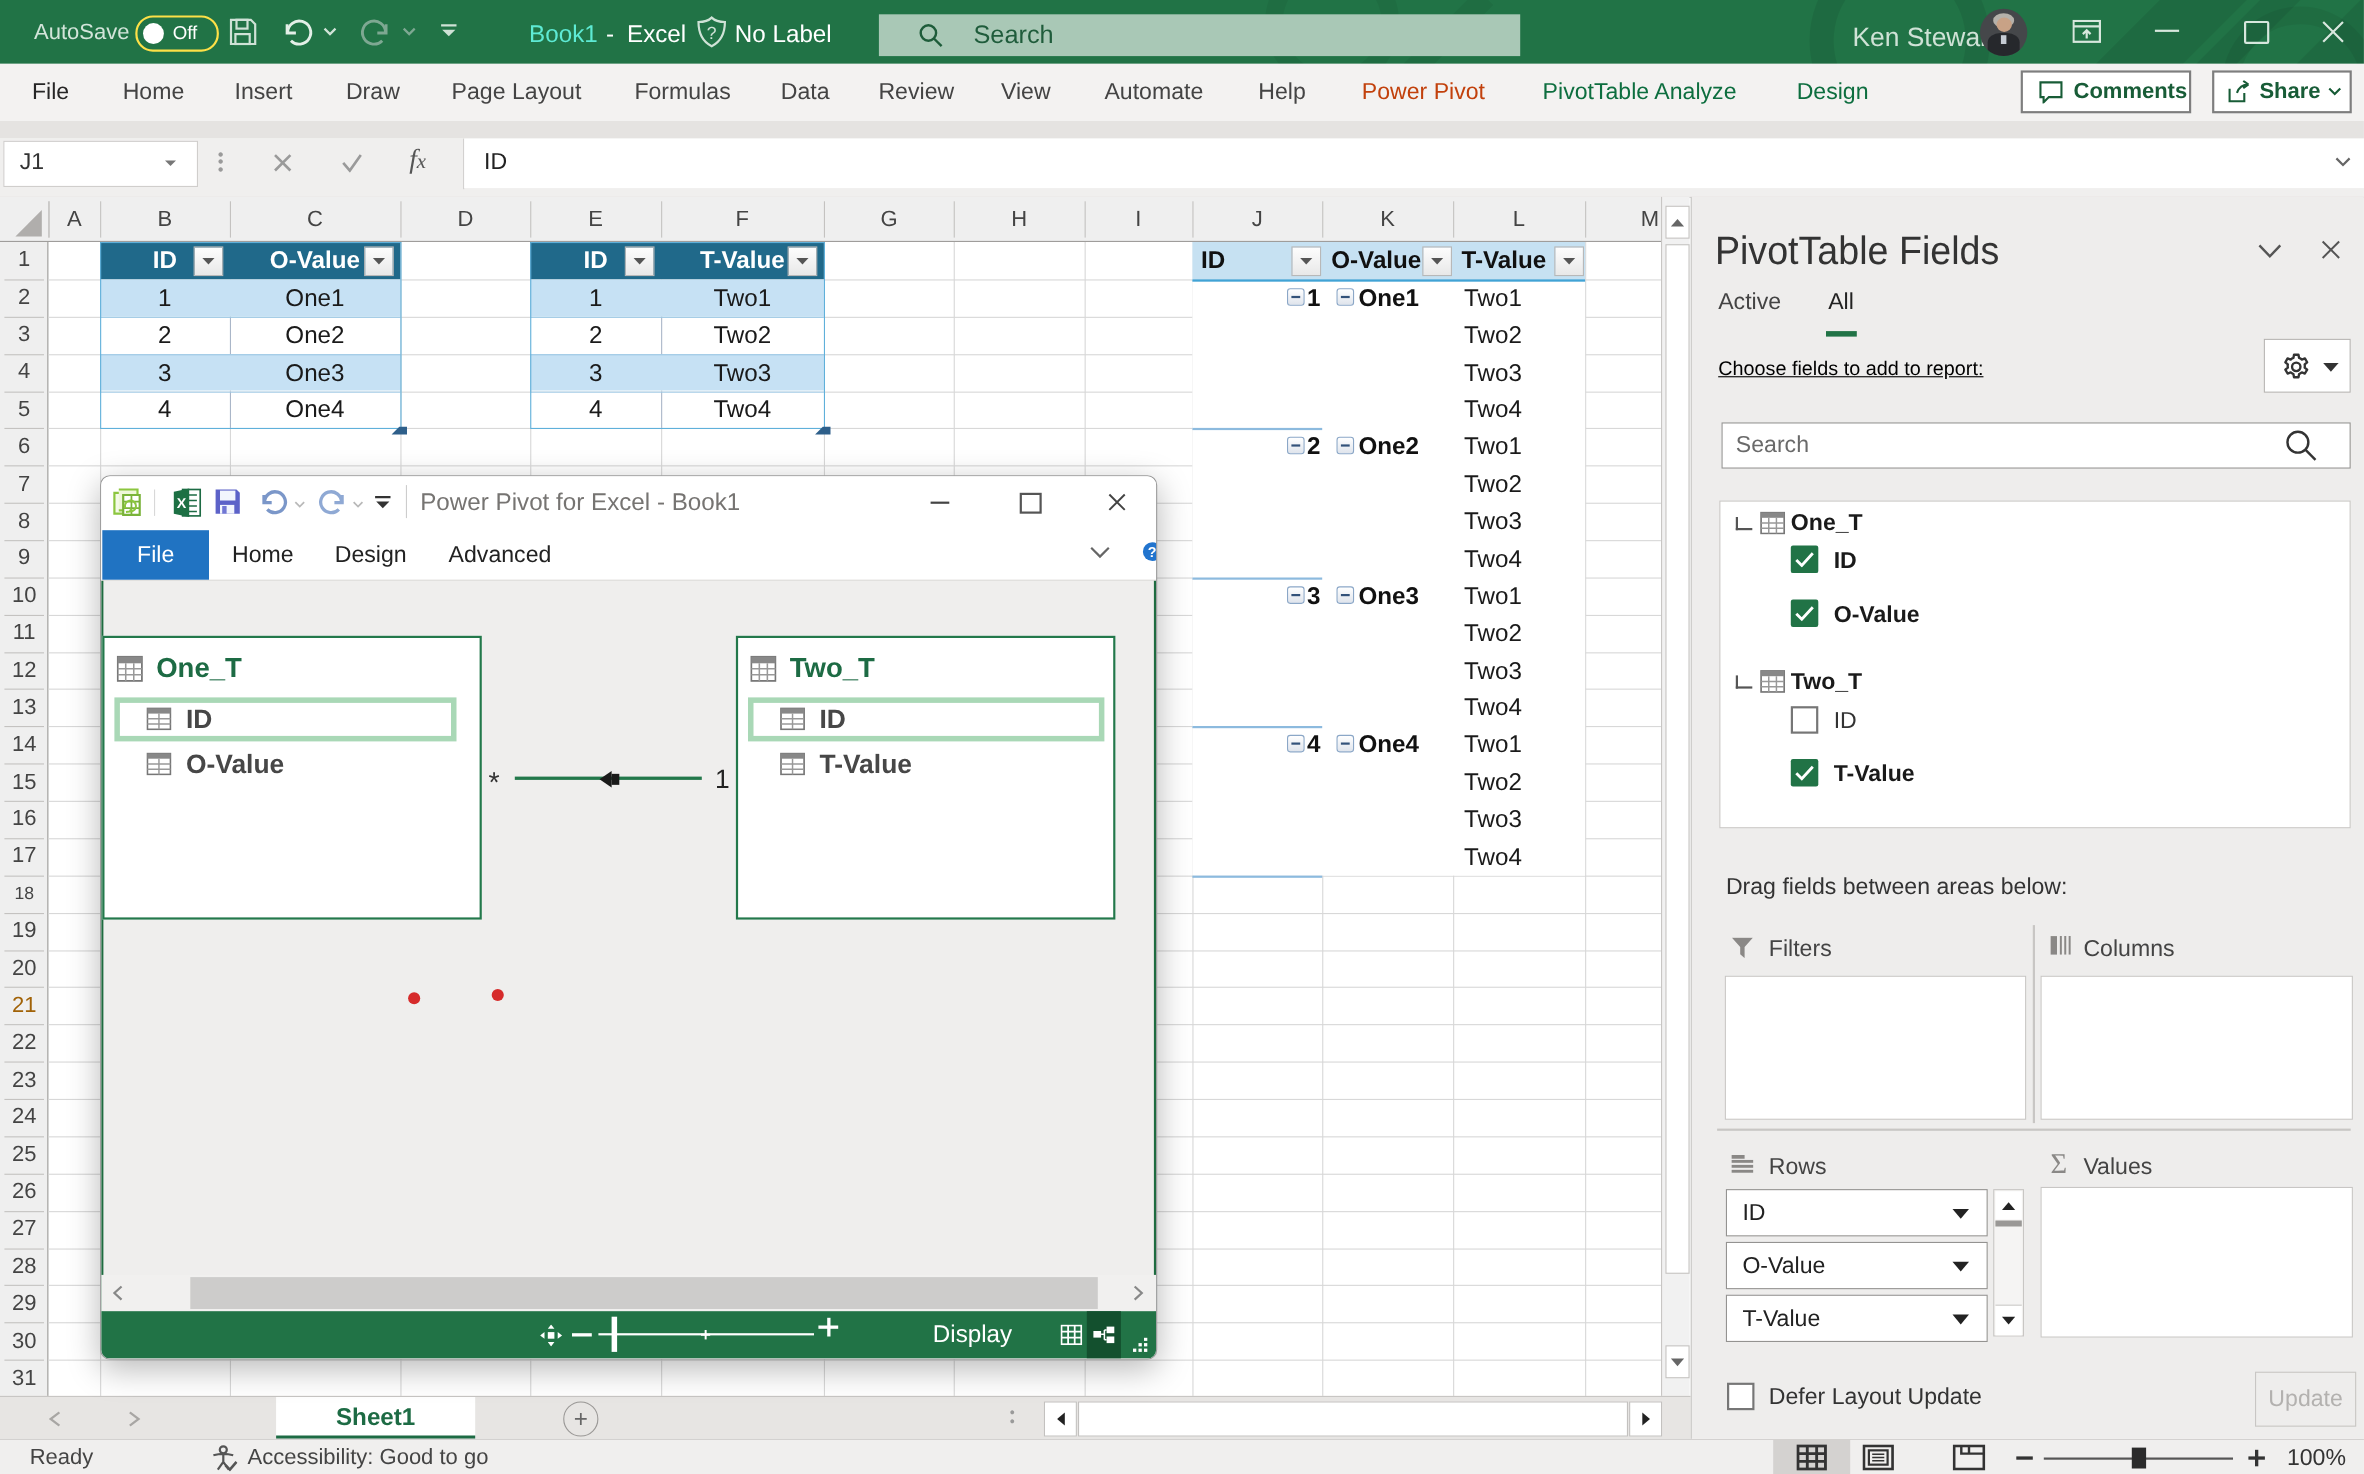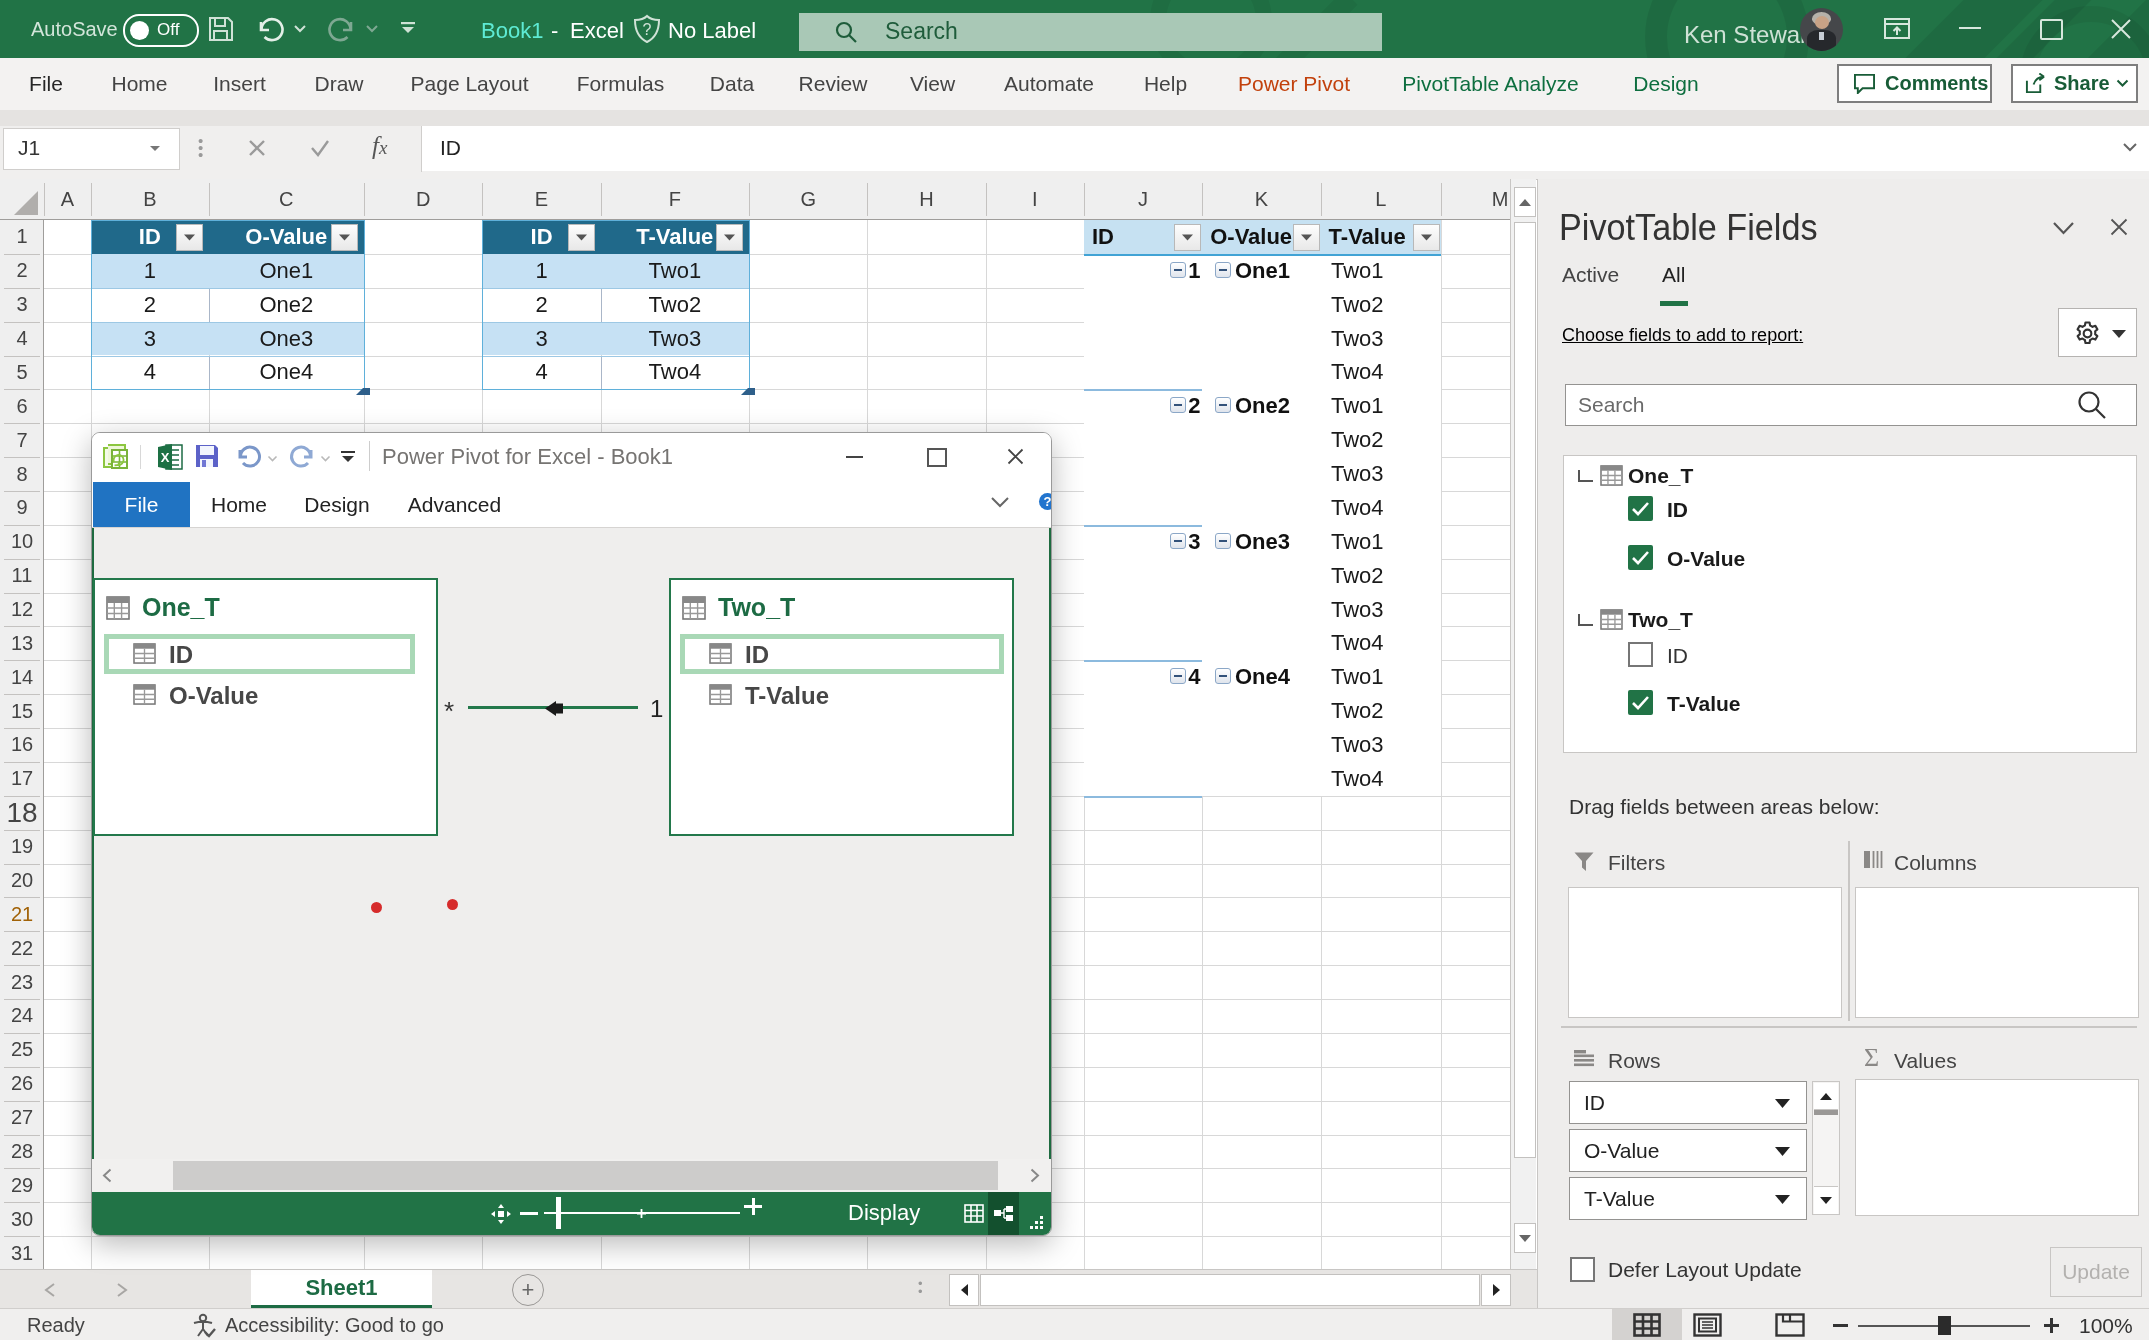--- a/index.html
+++ b/index.html
@@ -12,21 +12,21 @@
 
  <div class="abs" style="left:1645px;top:-50px;width:120px;height:130px;border-radius:50%;border:22px solid rgba(0,0,0,0.07);"></div>
  <div class="abs" style="left:1905px;top:-70px;width:56px;height:280px;background:rgba(0,0,0,0.07);transform:rotate(45deg);"></div>
  <div class="abs" style="left:1990px;top:-70px;width:26px;height:280px;background:rgba(0,0,0,0.07);transform:rotate(45deg);"></div>
  <div class="abs" style="left:2085px;top:-70px;width:44px;height:280px;background:rgba(0,0,0,0.07);transform:rotate(45deg);"></div>
  <div class="abs" style="left:2020px;top:6px;width:110px;height:110px;border-radius:50%;border:16px solid rgba(0,0,0,0.06);"></div>
  <div class="abs" style="left:1150px;top:-40px;width:90px;height:90px;border-radius:50%;border:16px solid rgba(0,0,0,0.05);"></div>
  <div class="abs" style="left:1298px;top:-20px;width:20px;height:120px;background:rgba(0,0,0,0.05);transform:rotate(45deg);"></div>
 
  <div class="abs vctr" style="left:31px;top:0;height:58px;color:#d3e5da;font-size:20px;">AutoSave</div>
- <div class="abs" style="left:123px;top:14px;width:72px;height:29px;border:2px solid #ffffff;border-radius:16px;">
+ <div class="abs" style="left:123px;top:14px;width:72px;height:29px;border:2px solid #fde047;border-radius:16px;">
    <div class="abs" style="left:5px;top:5px;width:19px;height:19px;border-radius:50%;background:#fff;"></div>
    <div class="abs" style="left:32px;top:4px;color:#fff;font-size:17px;">Off</div>
  </div>
 
  <svg class="abs" style="left:207px;top:15px" width="28" height="28" viewBox="0 0 28 28">
    <path d="M3 3 h18 l4 4 v18 h-22 z" fill="none" stroke="#cfe2d6" stroke-width="2"></path>
    <rect x="8" y="3" width="10" height="8" fill="none" stroke="#cfe2d6" stroke-width="2"></rect>
    <rect x="7" y="16" width="13" height="9" fill="none" stroke="#cfe2d6" stroke-width="2"></rect>
  </svg>
 
@@ -226,21 +226,21 @@
 <div class="abs" style="left:44px;top:508.0px;width:1466px;height:1px;background:#d8d8d8;"></div>
 <div class="abs ctr" style="left:0;top:474.2px;width:44px;height:33.87px;font-size:20px;color:#444;">15</div>
 <div class="abs" style="left:4px;top:508.0px;width:36px;height:1px;background:#c4c2c0;"></div>
 <div class="abs" style="left:44px;top:541.9px;width:1466px;height:1px;background:#d8d8d8;"></div>
 <div class="abs ctr" style="left:0;top:508.0px;width:44px;height:33.87px;font-size:20px;color:#444;">16</div>
 <div class="abs" style="left:4px;top:541.9px;width:36px;height:1px;background:#c4c2c0;"></div>
 <div class="abs" style="left:44px;top:575.8px;width:1466px;height:1px;background:#d8d8d8;"></div>
 <div class="abs ctr" style="left:0;top:541.9px;width:44px;height:33.87px;font-size:20px;color:#444;">17</div>
 <div class="abs" style="left:4px;top:575.8px;width:36px;height:1px;background:#c4c2c0;"></div>
 <div class="abs" style="left:44px;top:609.7px;width:1466px;height:1px;background:#d8d8d8;"></div>
-<div class="abs ctr" style="left:0;top:575.8px;width:44px;height:33.87px;font-size:28px;color:#444;">18</div>
+<div class="abs ctr" style="left:0;top:575.8px;width:44px;height:33.87px;font-size:16px;color:#444;">18</div>
 <div class="abs" style="left:4px;top:609.7px;width:36px;height:1px;background:#c4c2c0;"></div>
 <div class="abs" style="left:44px;top:643.5px;width:1466px;height:1px;background:#d8d8d8;"></div>
 <div class="abs ctr" style="left:0;top:609.7px;width:44px;height:33.87px;font-size:20px;color:#444;">19</div>
 <div class="abs" style="left:4px;top:643.5px;width:36px;height:1px;background:#c4c2c0;"></div>
 <div class="abs" style="left:44px;top:677.4px;width:1466px;height:1px;background:#d8d8d8;"></div>
 <div class="abs ctr" style="left:0;top:643.5px;width:44px;height:33.87px;font-size:20px;color:#444;">20</div>
 <div class="abs" style="left:4px;top:677.4px;width:36px;height:1px;background:#c4c2c0;"></div>
 <div class="abs" style="left:44px;top:711.3px;width:1466px;height:1px;background:#d8d8d8;"></div>
 <div class="abs ctr" style="left:0;top:677.4px;width:44px;height:33.87px;font-size:20px;color:#a16207;">21</div>
 <div class="abs" style="left:4px;top:711.3px;width:36px;height:1px;background:#c4c2c0;"></div>

